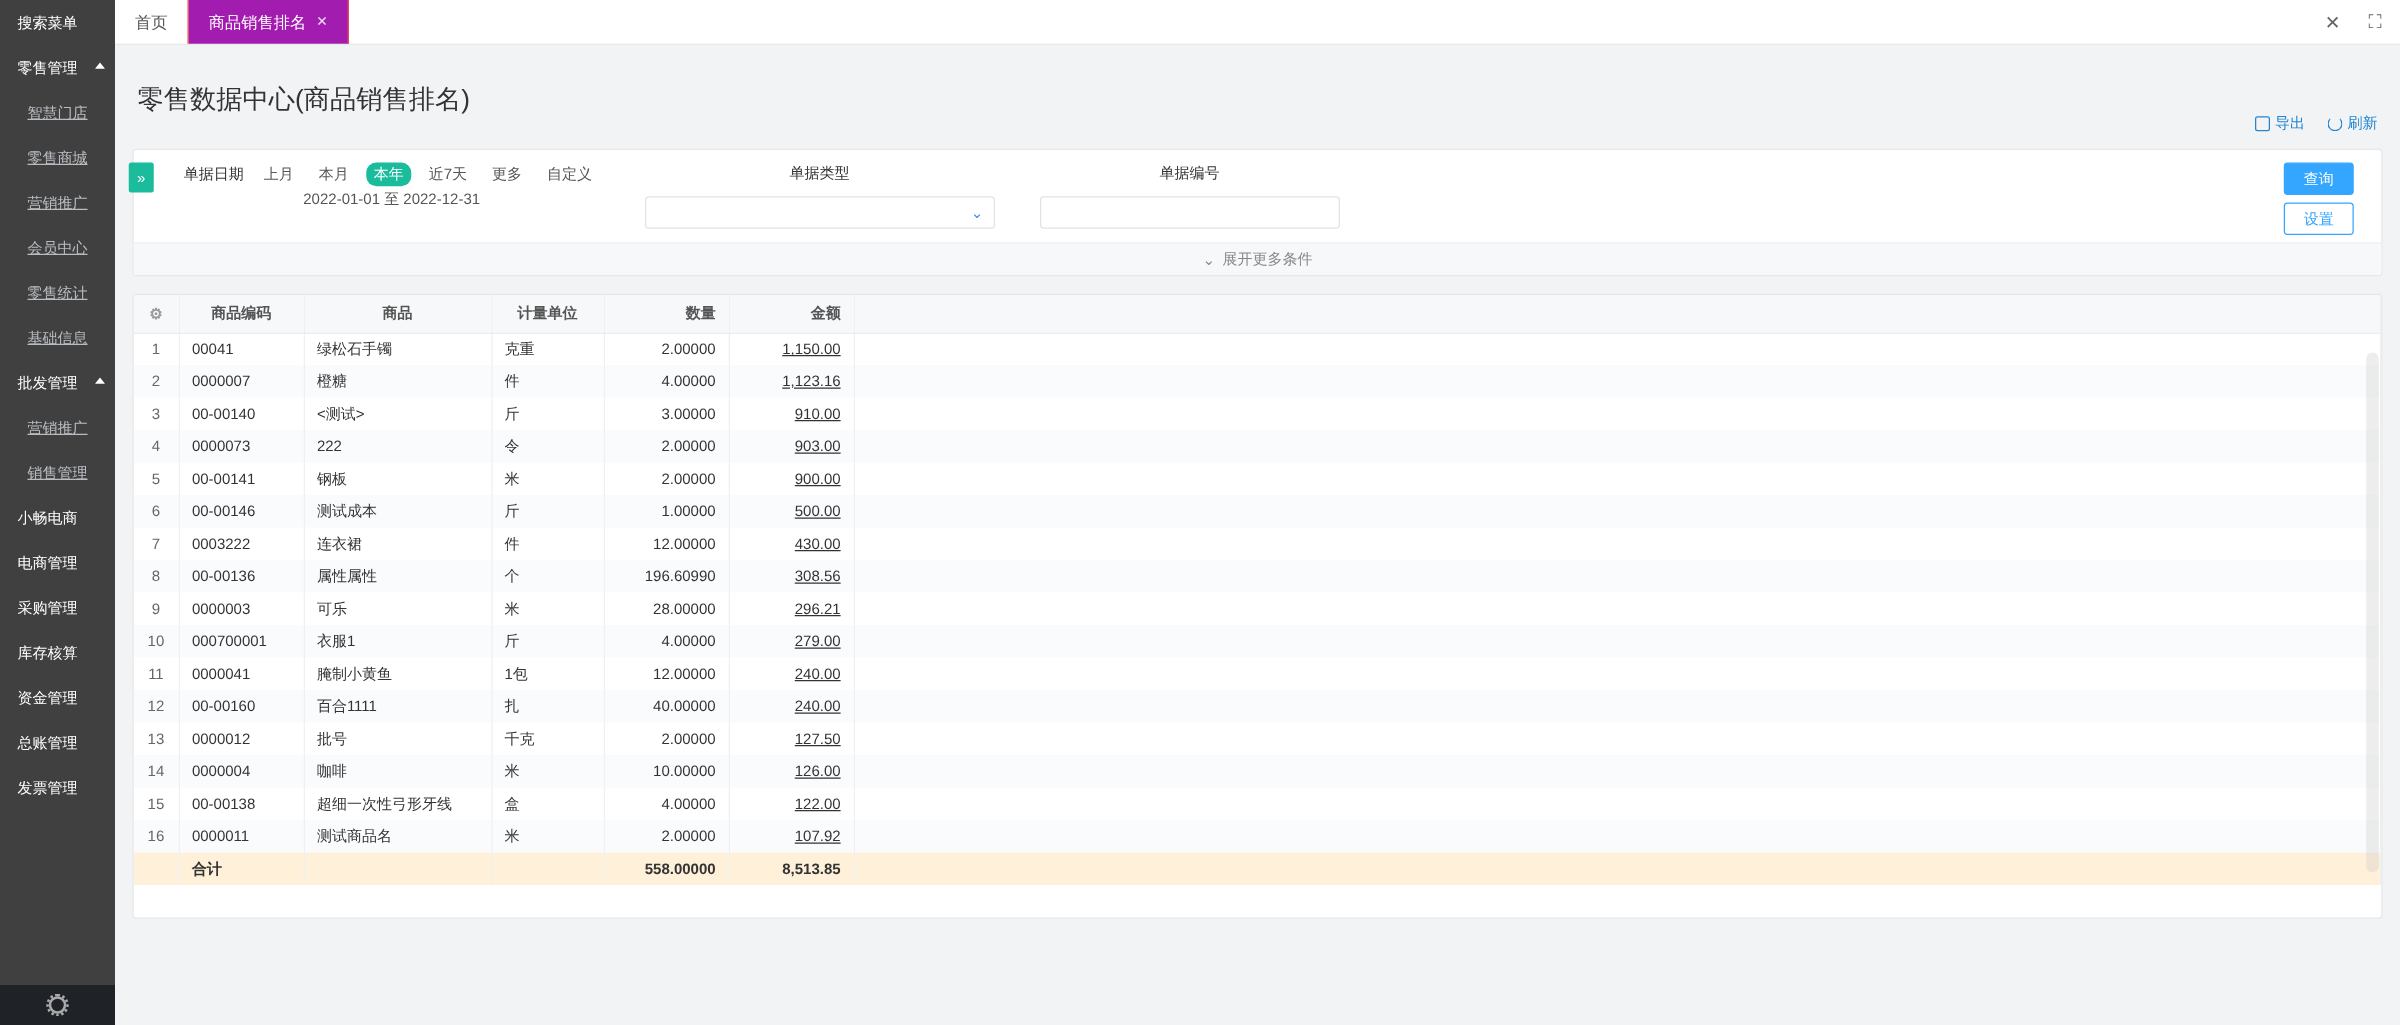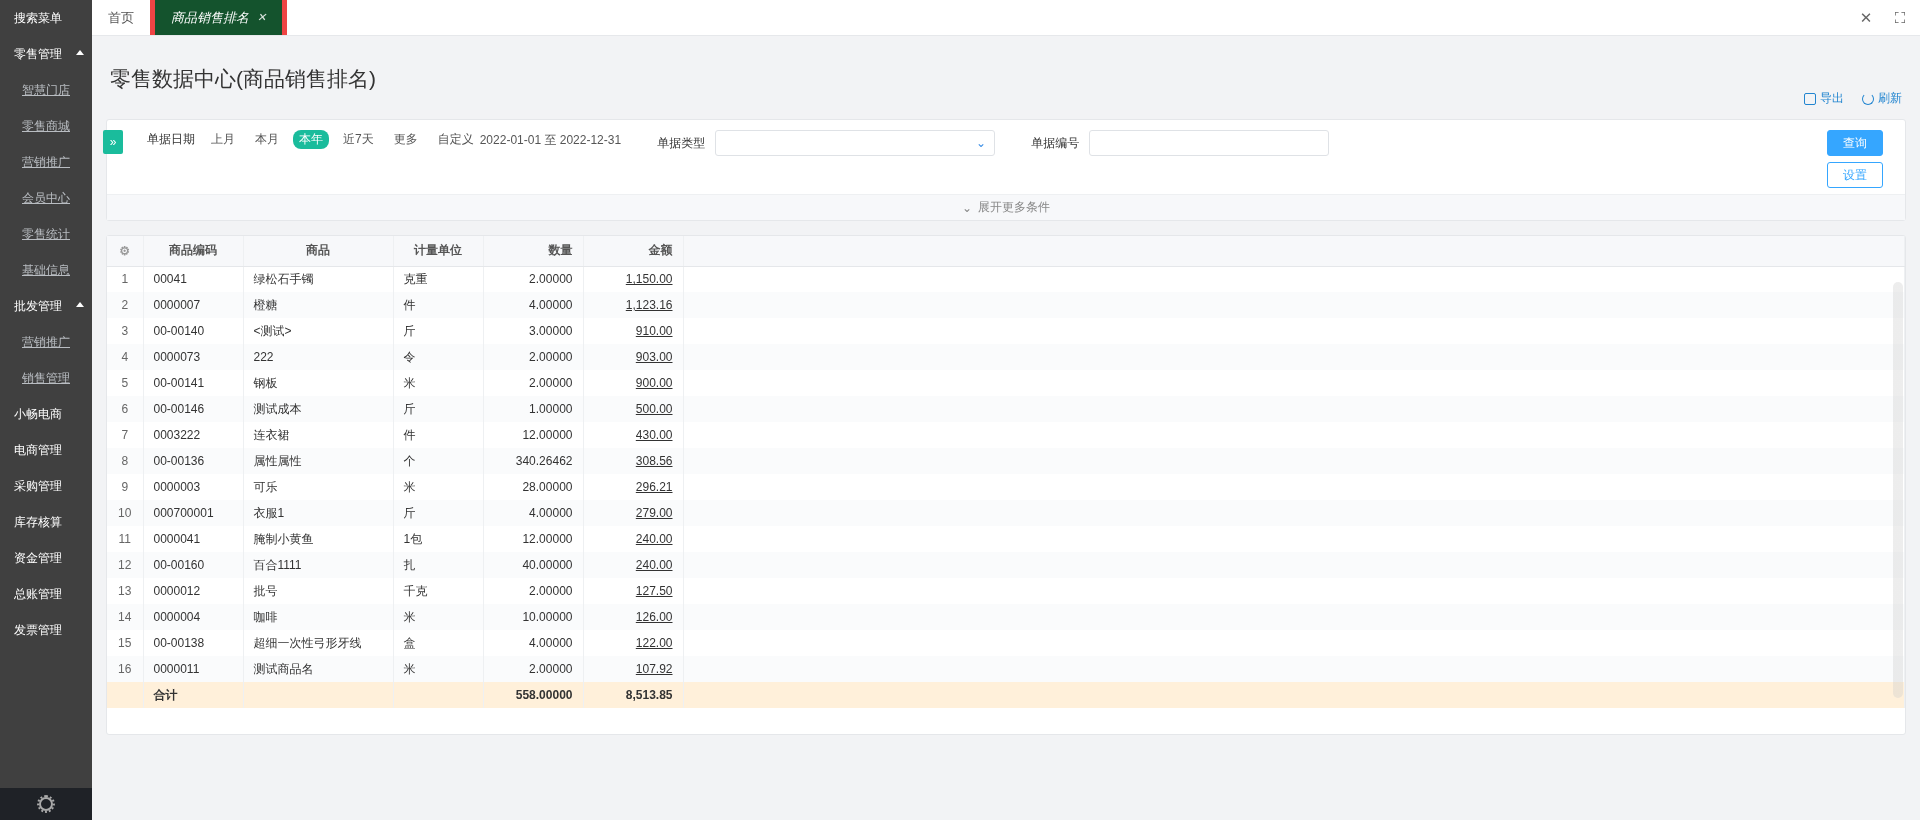--- a/index.html
+++ b/index.html
@@ -10,37 +10,37 @@
   .sidebar-item.top { font-weight: 500; color: #fff; }
   .sidebar-item.sub { padding-left: 22px; color: #b9bdc2; text-decoration: underline; }
   .sidebar-item.section { color: #fff; }
   .sidebar-item .caret { position: absolute; right: 8px; top: 14px; width: 0; height: 0; border-left: 4px solid transparent; border-right: 4px solid transparent; border-bottom: 5px solid #fff; }
   .sidebar-footer { height: 32px; background: #1f2227; display:flex; align-items:center; justify-content:center; margin-top:auto; }
   .gear { width:14px; height:14px; border:2px solid #aaa; border-radius:50%; position:relative; }
   .gear::before { content:''; position:absolute; inset:-4px; border:2px dotted #aaa; border-radius:50%; }
 
   .main { flex:1; display:flex; flex-direction:column; background:#f2f3f5; }
   .tabbar { height: 36px; background:#fff; display:flex; align-items:stretch; border-bottom:1px solid #e6e8eb; position:relative; }
-  .tab { display:flex; align-items:center; padding:0 16px; font-size:13px; cursor:pointer; color:#555; border-right:5px solid #ef4444; }
-  .tab.active { background:#14532d; color:#fff;font-style:italic; }
+  .tab { display:flex; align-items:center; padding:0 16px; font-size:13px; cursor:pointer; color:#555; border-right:1px solid #ef4444; }
+  .tab.active { background:#a21caf; color:#fff; }
   .tab .x { margin-left:8px; font-size:11px; opacity:.85; }
   .tabbar-right { margin-left:auto; display:flex; align-items:center; padding-right:10px; gap:14px; }
   .tabbar-right .icon-btn { width:20px;height:20px; display:flex;align-items:center;justify-content:center; color:#666; cursor:pointer; font-size:15px;}
 
   .page-title-row { display:flex; align-items:center; padding: 14px 18px 8px 18px; background:#f2f3f5;}
   .page-title { font-size:21px; color:#333; }
   .page-actions { margin-left:auto; display:flex; gap:18px; align-items:center; }
   .page-actions .link-btn { display:flex; align-items:center; gap:4px; color:#2285d0; font-size:12px; cursor:pointer;margin-top:40px; }
   .page-actions .link-btn .ic { width:12px;height:12px; border:1.5px solid currentColor; border-radius:2px; position:relative; }
   .page-actions .link-btn .ic.refresh { border-radius:50%; border-top-color:transparent; }
 
   .filter-panel { margin: 4px 14px 0 14px; background:#fff; border:1px solid #e5e7ea; border-radius:3px; position:relative; }
   .filter-collapse { position:absolute; left:0; top:10px; width:20px; height:24px; background:#1abc9c; color:#fff; display:flex; align-items:center;justify-content:center; border-radius:2px; transform:translateX(-4px); cursor:pointer; font-size:12px;}
   .filter-row { display:flex; align-items:flex-start; padding:10px 18px 6px 40px; gap:36px; }
-  .field { display:flex; }
+  .field { display:flex; flex-direction:column; }
   .field-row { display:flex; align-items:center; gap:10px; }
   .field label { color:#333; font-size:12px; }
   .date-presets { display:flex; gap:8px; align-items:center; }
   .date-presets span { color:#555; cursor:pointer; padding:1px 6px; border-radius:8px; }
   .date-presets span.active { background:#1abc9c; color:#fff; }
   .date-range { font-size:12px; color:#555; margin-top:2px; text-align:center;}
   .select-box { width:280px; height:26px; border:1px solid #dfe2e6; border-radius:3px; display:flex; align-items:center; justify-content:flex-end; padding-right:8px; color:#3a8ee6; cursor:pointer; }
   .input-box { width:240px; height:26px; border:1px solid #dfe2e6; border-radius:3px; }
   .filter-buttons { margin-left:auto; display:flex; flex-direction:column; gap:6px; padding-right:4px;}
   .btn { min-width:56px; height:26px; border-radius:3px; display:flex;align-items:center;justify-content:center; font-size:12px; cursor:pointer; }
@@ -251,21 +251,21 @@
                 <td>件</td>
                 <td class="qty">12.00000</td>
                 <td class="amt"><span>430.00</span></td>
                 <td></td>
               </tr>
               <tr>
                 <td class="idx">8</td>
                 <td>00-00136</td>
                 <td>属性属性</td>
                 <td>个</td>
-                <td class="qty">340.26462</td>
+                <td class="qty">196.60990</td>
                 <td class="amt"><span>308.56</span></td>
                 <td></td>
               </tr>
               <tr>
                 <td class="idx">9</td>
                 <td>0000003</td>
                 <td>可乐</td>
                 <td>米</td>
                 <td class="qty">28.00000</td>
                 <td class="amt"><span>296.21</span></td>

